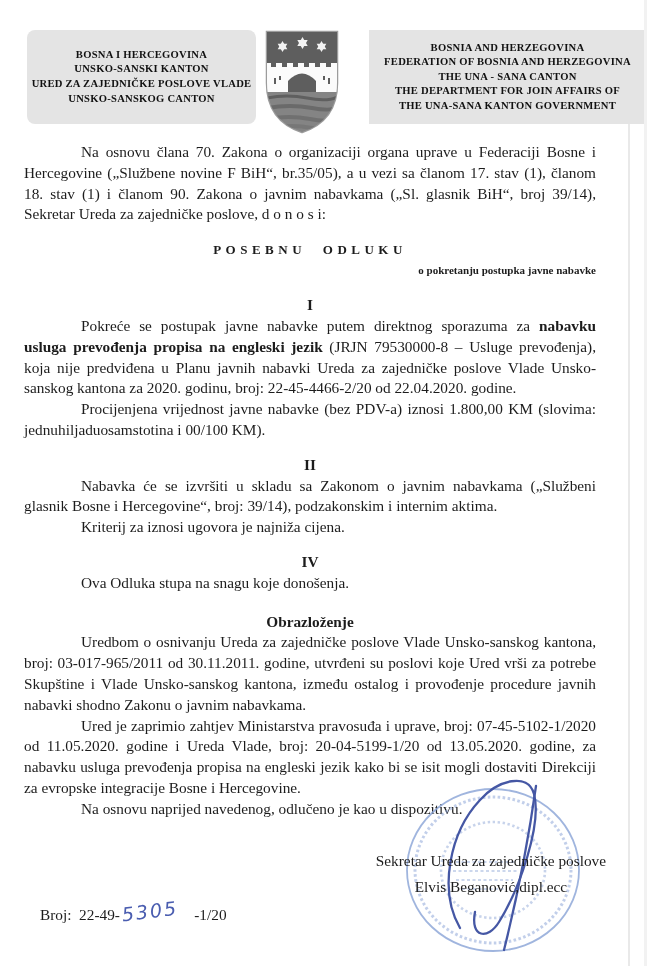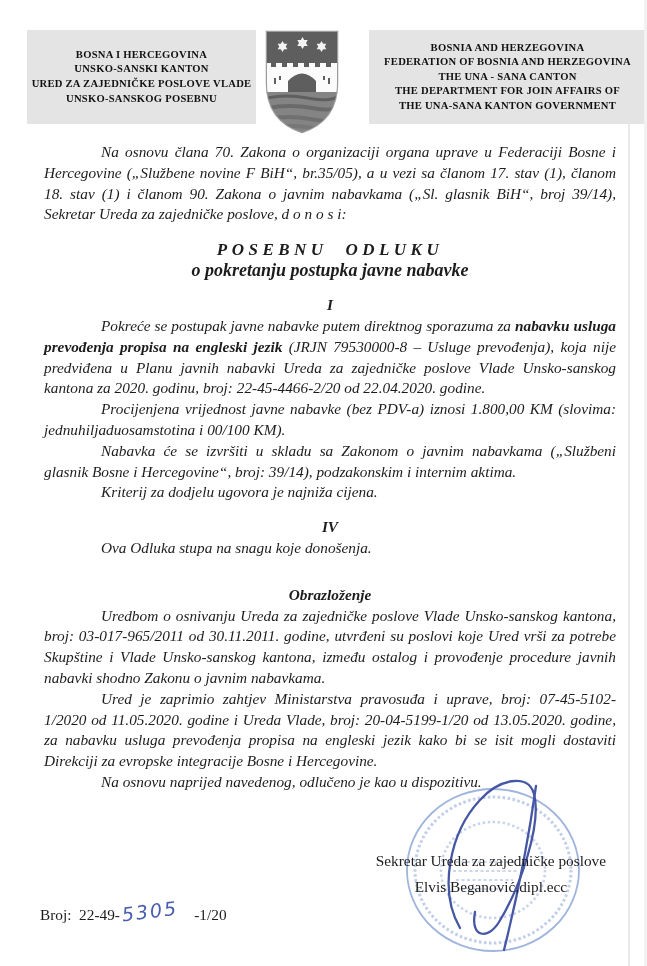--- a/index.html
+++ b/index.html
@@ -7,30 +7,30 @@
     position:relative; width:647px; height:966px; background:#ffffff;
     font-family:"Liberation Serif", serif; color:#1c1c1c; overflow:hidden;
   }
   
   .hbox {
     position:absolute; top:30px; height:94px; background:#e4e4e4;
     display:flex; flex-direction:column; justify-content:center;
     text-align:center; font-weight:bold; font-size:10.6px; line-height:14.6px;
     letter-spacing:0.25px; color:#111;
   }
-  .hbox-left  { left:27px;  width:229px; }
+  .hbox-left  { left:27px;  width:229px;border-radius:8px; }
   .hbox-right { left:369px; width:277px; }
   .coat { position:absolute; left:262px; top:28px; width:80px; height:108px; }
   
-  .body { position:absolute; left:44px; top:136px; width:572px;font-style:italic; }
+  .body { position:absolute; left:24px; top:136px; width:572px; }
   .para { margin:0; text-align:justify; text-indent:57px; font-size:15.3px; line-height:20.8px; }
-  .doc-title { text-align:center; font-weight:bold; font-size:17px; letter-spacing:4.5px; word-spacing:9px; margin-top:14px; line-height:21px; }
-  .doc-subtitle { text-align:center; font-weight:bold; font-size:18px; line-height:21px; }
+  .doc-title { text-align:center; font-weight:bold; font-size:13px; letter-spacing:4.5px; word-spacing:9px; margin-top:14px; line-height:21px; }
+  .doc-subtitle { text-align:right; font-weight:bold; font-size:11px; line-height:21px; }
   .sec-heading { text-align:center; font-weight:bold; font-size:15.3px; line-height:20.8px; margin-top:14px; }
-  .rationale-heading { margin-top:26px; }
+  .rationale-heading { margin-top:18px; }
   
   .footer {
     position:absolute; left:40px; top:848px; width:572px;
     display:flex; justify-content:space-between; font-size:15.3px; line-height:26px;
   }
   .footer-left { white-space:pre; }
   .footer-right { text-align:center; padding-right:6px; }
   .handwritten {
     font-family:"DejaVu Sans", sans-serif; font-style:italic; color:#4a5db0;
     font-size:19px; display:inline-block; transform:rotate(-7deg) translateY(-2px);
@@ -45,21 +45,21 @@
 </head>
 <body>
 
 <div class="page">
 
   <div class="header">
     <div class="hbox hbox-left">
       <div>BOSNA I HERCEGOVINA</div>
       <div>UNSKO-SANSKI KANTON</div>
       <div>URED ZA ZAJEDNIČKE POSLOVE VLADE</div>
-      <div>UNSKO-SANSKOG POSEBNU</div>
+      <div>UNSKO-SANSKOG CANTON</div>
     </div>
 
     <svg class="coat" viewBox="0 0 80 108" xmlns="http://www.w3.org/2000/svg">
       <defs>
         <clipPath id="shieldClip">
           <path d="M5,4 H75 V55 C75,82 61,97 40,104 C19,97 5,82 5,55 Z"></path>
         </clipPath>
         <symbol id="star6" viewBox="-7 -7 14 14">
           <polygon points="0,-6 5.2,3 -5.2,3" fill="#f2f2f2"></polygon>
           <polygon points="0,6 5.2,-3 -5.2,-3" fill="#f2f2f2"></polygon>
@@ -106,23 +106,24 @@
   <div class="body">
     <p class="para" style="margin-top:6px;">Na osnovu člana 70. Zakona o organizaciji organa uprave u Federaciji Bosne i Hercegovine („Službene novine F BiH“, br.35/05), a u vezi sa članom 17. stav (1), članom 18. stav (1) i članom 90. Zakona o javnim nabavkama („Sl. glasnik BiH“, broj 39/14), Sekretar Ureda za zajedničke poslove, d o n o s i:</p>
 
     <div class="doc-title">POSEBNU ODLUKU</div>
     <div class="doc-subtitle">o pokretanju postupka javne nabavke</div>
 
     <div class="sec-heading">I</div>
     <p class="para"><span>Pokreće se postupak javne nabavke putem direktnog sporazuma za </span><b>nabavku usluga prevođenja propisa na engleski jezik</b><span> (JRJN 79530000-8 – Usluge prevođenja), koja nije predviđena u Planu javnih nabavki Ureda za zajedničke poslove Vlade Unsko-sanskog kantona za 2020. godinu, broj: 22-45-4466-2/20 od 22.04.2020. godine.</span></p>
     <p class="para">Procijenjena vrijednost javne nabavke (bez PDV-a) iznosi 1.800,00 KM (slovima: jednuhiljaduosamstotina i 00/100 KM).</p>
 
+    <div class="sec-heading">II</div>
     <p class="para">Nabavka će se izvršiti u skladu sa Zakonom o javnim nabavkama („Službeni glasnik Bosne i Hercegovine“, broj: 39/14), podzakonskim i internim aktima.</p>
 
-    <p class="para">Kriterij za dodjelu ugovora je najniža cijena.</p>
+    <p class="para">Kriterij za iznosi ugovora je najniža cijena.</p>
 
     <div class="sec-heading">IV</div>
     <p class="para">Ova Odluka stupa na snagu koje donošenja.</p>
 
     <div class="sec-heading rationale-heading">Obrazloženje</div>
     <p class="para">Uredbom o osnivanju Ureda za zajedničke poslove Vlade Unsko-sanskog kantona, broj: 03-017-965/2011 od 30.11.2011. godine, utvrđeni su poslovi koje Ured vrši za potrebe Skupštine i Vlade Unsko-sanskog kantona, između ostalog i provođenje procedure javnih nabavki shodno Zakonu o javnim nabavkama.</p>
     <p class="para">Ured je zaprimio zahtjev Ministarstva pravosuđa i uprave, broj: 07-45-5102-1/2020 od 11.05.2020. godine i  Ureda Vlade, broj: 20-04-5199-1/20 od 13.05.2020. godine, za nabavku usluga prevođenja propisa na engleski jezik kako bi se isit mogli dostaviti Direkciji za evropske integracije Bosne i Hercegovine.</p>
     <p class="para">Na osnovu naprijed navedenog, odlučeno je kao u dispozitivu.</p>
   </div>
 

